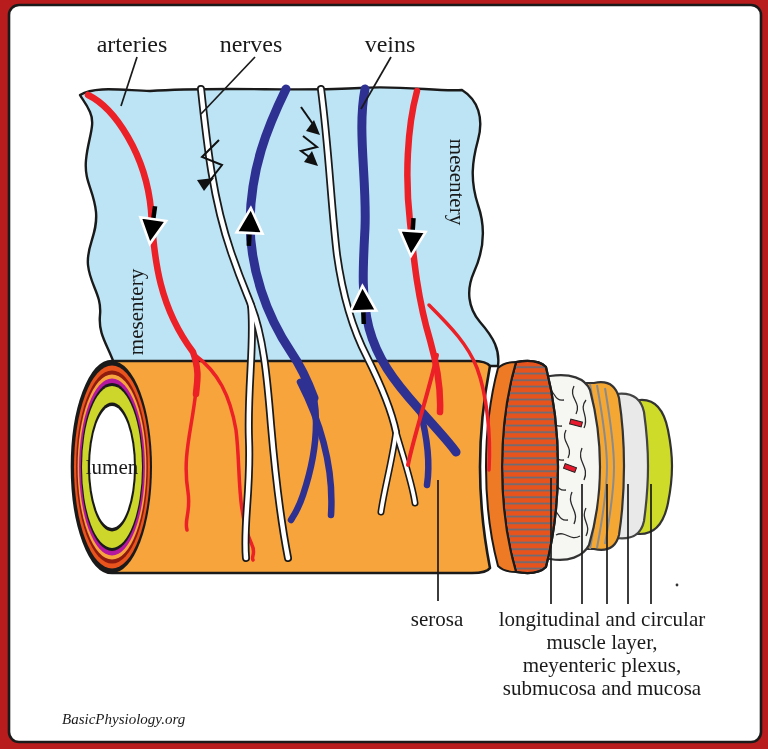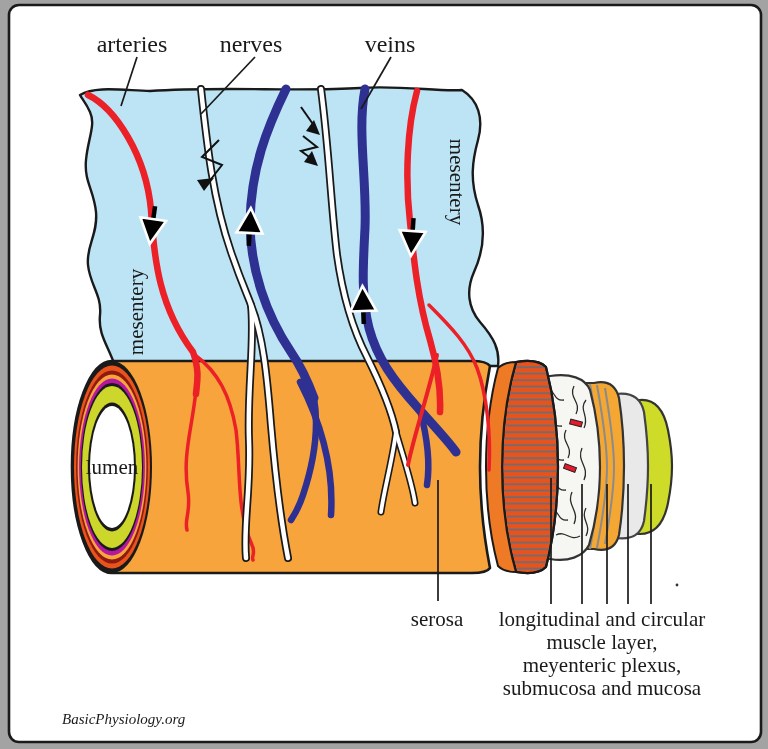--- a/index.html
+++ b/index.html
@@ -1,16 +1,16 @@
 <!DOCTYPE html>
 <html><head>
 <meta charset="utf-8">
 <style>
   html,body{margin:0;padding:0;background:#ffffff;}
-  .canvas{position:relative;width:768px;height:749px;background:#a3a3a3;overflow:hidden;
+  .canvas{position:relative;width:768px;height:749px;background:#b91c1c;overflow:hidden;
           font-family:"Liberation Serif", serif;}
   svg{position:absolute;left:0;top:0;}
   text{font-family:"Liberation Serif", serif;fill:#1a1a1a;}
   .lbl{font-size:24px;}
   .lbl-mid{font-size:21px;}
   .credit{font-size:15px;font-style:italic;}
 </style>
 </head>
 <body>
 

